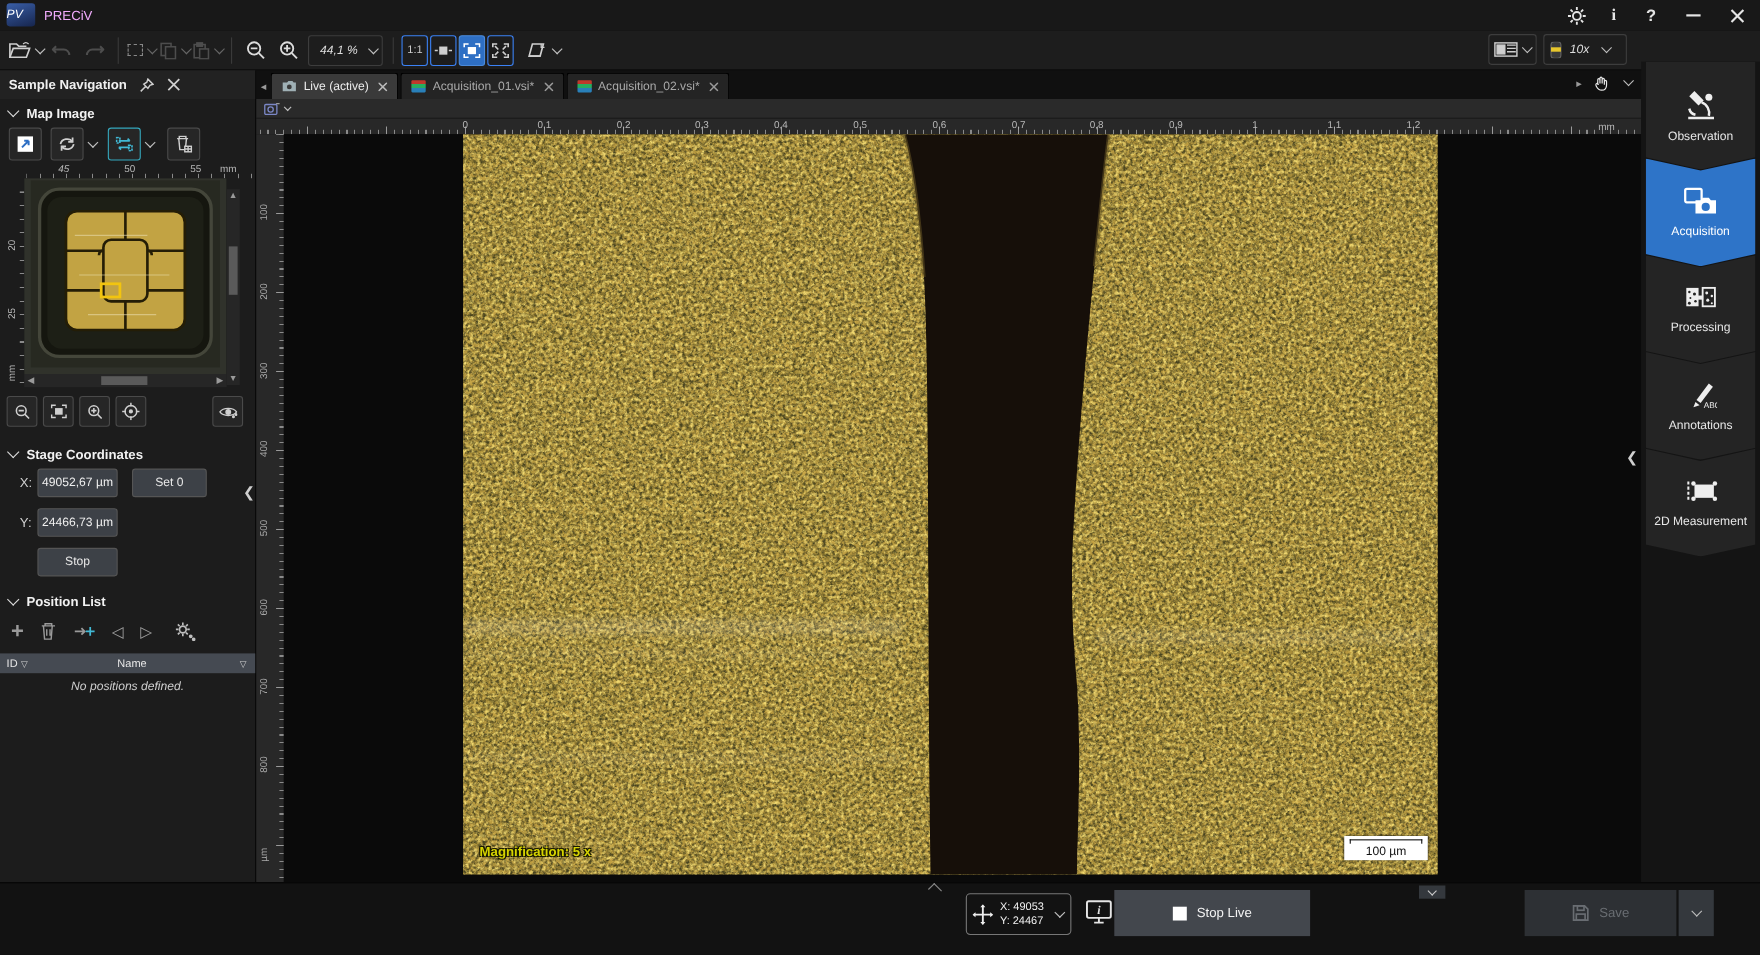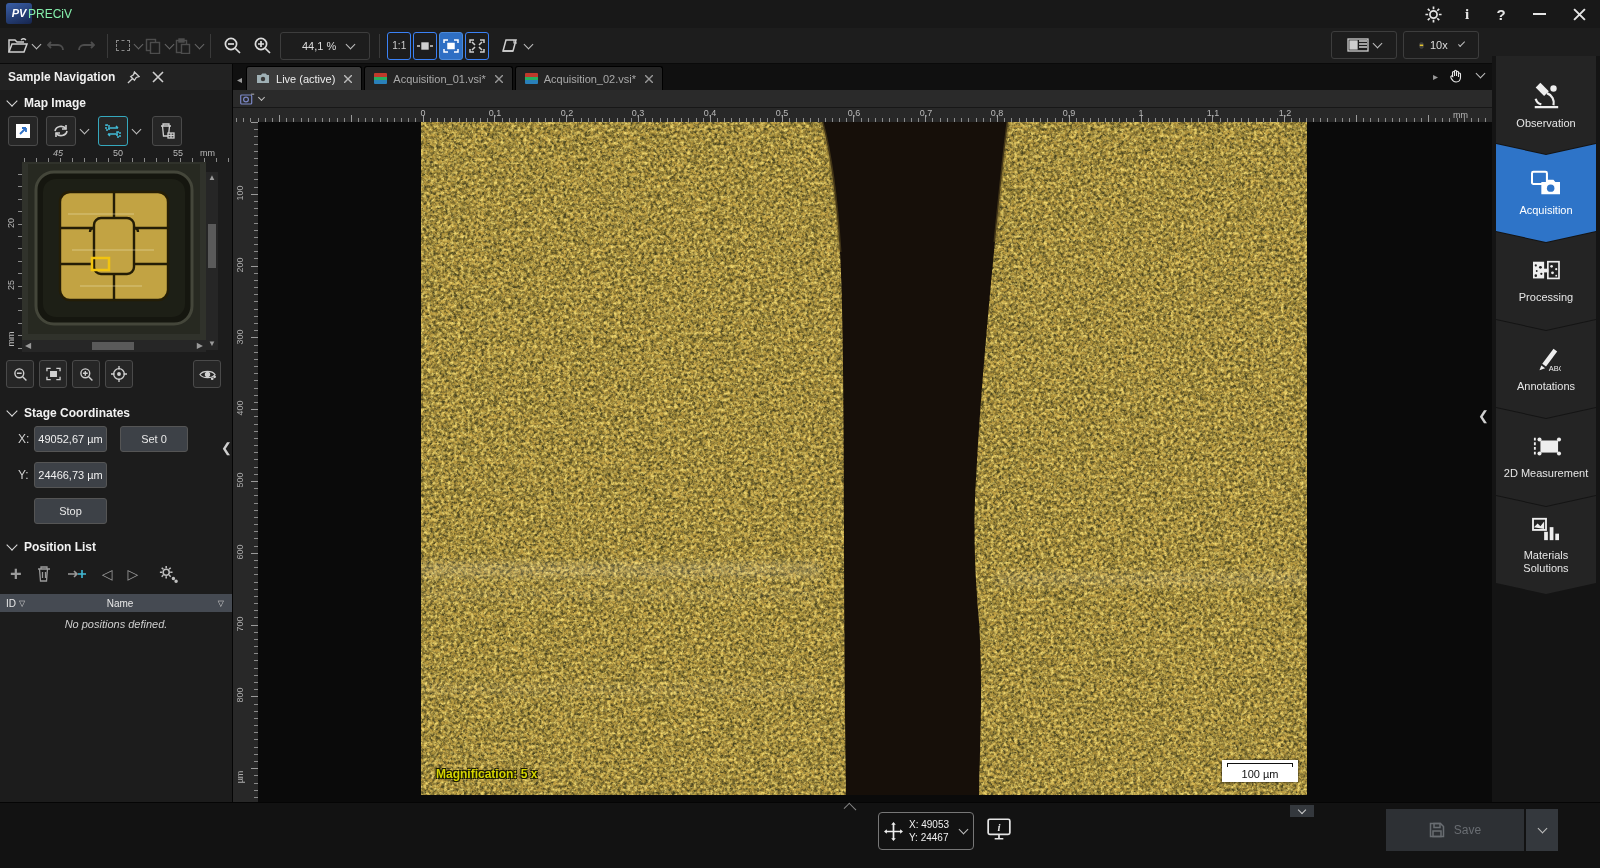--- a/index.html
+++ b/index.html
@@ -2,35 +2,35 @@
 <html><head>
 <meta charset="utf-8">
 <style>
   * { margin:0; padding:0; box-sizing:border-box; }
   html,body { width:1600px; height:868px; background:#141414; overflow:hidden;
               font-family:"Liberation Sans", sans-serif; color:#ddd; font-size:12px; }
   .abs { position:absolute; }
   
   #titlebar { position:absolute; left:0; top:0; width:1600px; height:28px; background:#181818; }
   #logo { position:absolute; left:6px; top:3px; width:26px; height:21px; border-radius:3px;
-          background:linear-gradient(160deg,#3a5fa8,#16254d); color:#fff; font-weight:bold; font-style:italic;
-          font-size:11px; text-align:center; line-height:21px; }
-  #apptitle { position:absolute; left:28px; top:7px; font-size:12px; color:#86efac; }
+          background:linear-gradient(160deg,#3a5fa8,#16254d); color:#fff; font-weight:normal; font-style:italic;
+          font-size:11px; line-height:21px; }
+  #apptitle { position:absolute; left:40px; top:7px; font-size:12px; color:#f0abfc; }
   .wictl { position:absolute; top:0; width:34px; height:28px; display:flex; align-items:center; justify-content:center; color:#e5e5e5; }
   
   #toolbar { position:absolute; left:0; top:28px; width:1600px; height:36px; background:#1d1d1d; border-bottom:1px solid #0a0a0a; display:flex; align-items:center; }
   .tbtn { height:28px; min-width:28px; display:flex; align-items:center; justify-content:center; margin:0 1px; border-radius:3px; color:#cfcfcf; }
   .tbtn.dim { color:#6d6d6d; }
   .tbtn.dim svg { opacity:.45; }
   .tbtn.boxed { border:1px solid #3b82f6; width:24px; height:28px; min-width:24px; font-size:10px; }
   .tbtn.activeblue { background:#2e6fc4; border-color:#4b8ada; color:#fff; }
   .tsep { width:1px; height:24px; background:#3a3a3a; margin:0 6px; }
   .chevD { width:7px; height:7px; border-right:1.6px solid #bfbfbf; border-bottom:1.6px solid #bfbfbf; transform:rotate(45deg); margin-left:5px; margin-top:-3px; display:inline-block; }
   .chevD.dim { border-color:#666; }
-  .grp { display:flex; align-items:center; border:1px solid #3d3d3d; border-radius:3px; margin:0 3px; padding:0 15px; height:28px; }
+  .grp { display:flex; align-items:center; border:1px solid #3d3d3d; border-radius:3px; margin:0 3px; padding:0 4px; height:28px;font-style:italic; }
   #zoomddl { font-size:11px; color:#ddd; padding:0 6px; }
   #tb-right { position:absolute; right:118px; top:31px; display:flex; align-items:center; }
   
   #leftpanel { position:absolute; left:0; top:64px; width:233px; height:738px; background:#1c1c1c; border-right:1px solid #050505; }
   #lp-head { height:26px; display:flex; align-items:center; padding-left:8px; background:#222; }
   #lp-title { font-size:12px; font-weight:bold; color:#f0f0f0; }
   .sechead { display:flex; align-items:center; padding:6px 0 4px 8px; font-weight:bold; color:#f2f2f2; }
   .chevO { width:8px; height:8px; border-right:1.6px solid #ddd; border-bottom:1.6px solid #ddd; transform:rotate(45deg); margin-right:8px; margin-top:-4px; }
   .sqbtn { width:30px; height:30px; border:1px solid #4a4a4a; border-radius:3px; background:#262626; display:flex; align-items:center; justify-content:center; }
   .sqbtn.teal { border-color:#35a8bd; }
@@ -684,35 +684,20 @@
         <g fill="#eee" stroke="none">
               <circle cx="10" cy="6" r="2.2"></circle>
               <circle cx="31" cy="6" r="2.2"></circle>
               <circle cx="10" cy="21" r="2.2"></circle>
               <circle cx="31" cy="21" r="2.2"></circle>
             </g>
           </g>
         </svg></span>
     <span class="lbl">2D Measurement</span>
   </div>
-  <div class="rtab">
-    <span class="icn">
-      <svg width="30" height="26" viewBox="0 0 32 28">
-          <g>
-        <rect x="2" y="3" width="14" height="12" fill="none" stroke="#eee" stroke-width="2"></rect>
-        <path d="M3 12l4-4 3 3 4-5v8z" fill="#eee"></path>
-        <g fill="#eee">
-              <rect x="14" y="17" width="4" height="9"></rect>
-              <rect x="20" y="12" width="4" height="14"></rect>
-              <rect x="26" y="19" width="4" height="7"></rect>
-            </g>
-          </g>
-        </svg></span>
-    <span class="lbl">Materials Solutions</span>
-  </div>
 </div>
 
 <div id="bottombar">
   <div id="bb-expand"></div>
   <div id="bb-collapse">
       <div class="c"></div>
     </div>
 
   <div id="xygroup">
     <svg width="19" height="19" viewBox="0 0 20 20">
@@ -731,20 +716,28 @@
   <div id="mon-btn">
     <svg width="26" height="26" viewBox="0 0 24 22">
         <g fill="none" stroke="#e5e5e5" stroke-width="1.6">
       <rect x="2" y="2" width="20" height="14" rx="1.5"></rect>
           <path d="M8 20h8M12 16v4"></path>
       <text x="12" y="13" text-anchor="middle" font-size="10" font-weight="bold" font-style="italic" fill="#e5e5e5" stroke="none" font-family="Liberation Serif, serif">i</text>
         </g>
       </svg>
   </div>
 
+  <div class="bigbtn" id="stoplive">
+    <span class="icon-gap">
+        <svg width="13" height="13">
+          <rect width="13" height="13" fill="#fff"></rect>
+        </svg>
+      </span>
+    <span>Stop Live</span>
+  </div>
 
 
   <div class="bigbtn" id="savegrp">
     <span class="icon-gap">
       <svg width="16" height="16" viewBox="0 0 16 16">
           <g fill="none" stroke="#696d72" stroke-width="1.5">
         <path d="M1.5 1.5h10l3 3v10h-13z"></path>
             <rect x="4" y="9" width="8" height="5.5"></rect>
             <rect x="5" y="1.5" width="6" height="4"></rect>
           </g>

